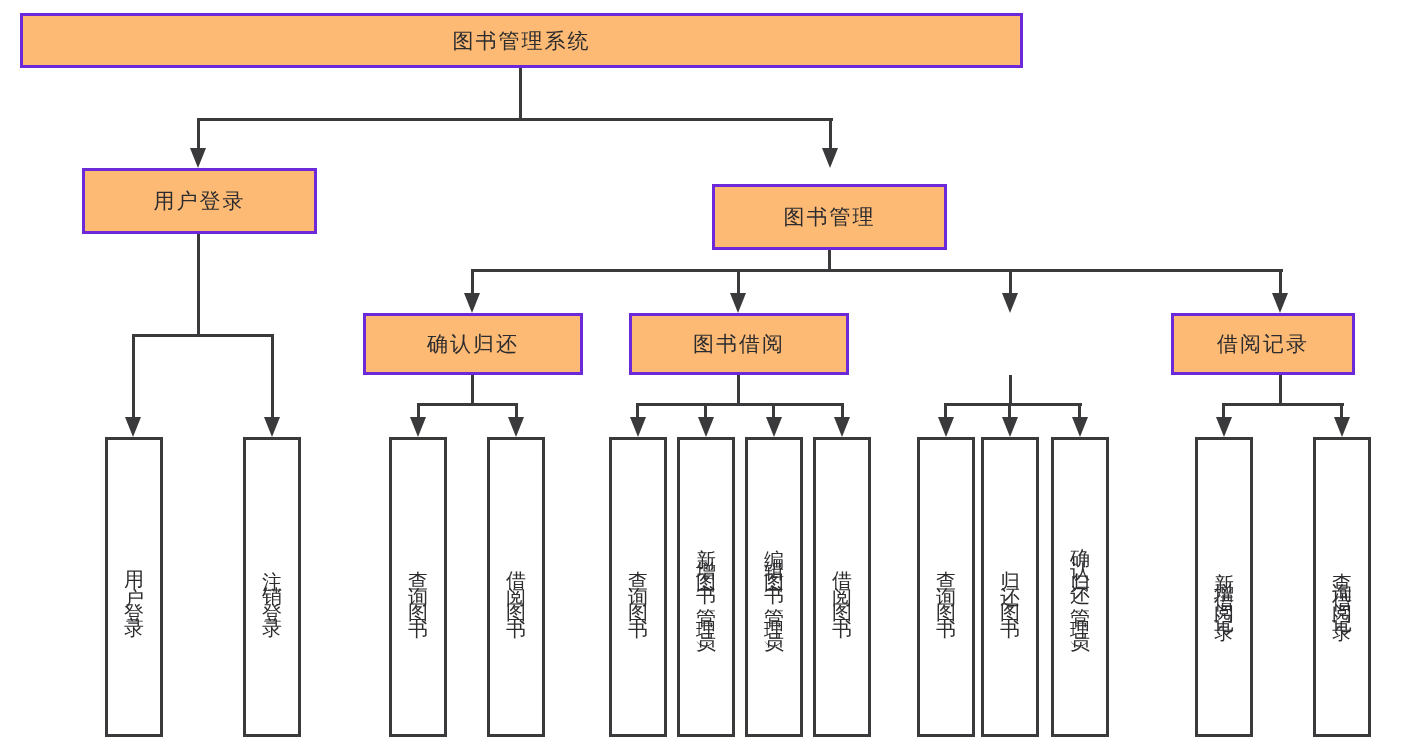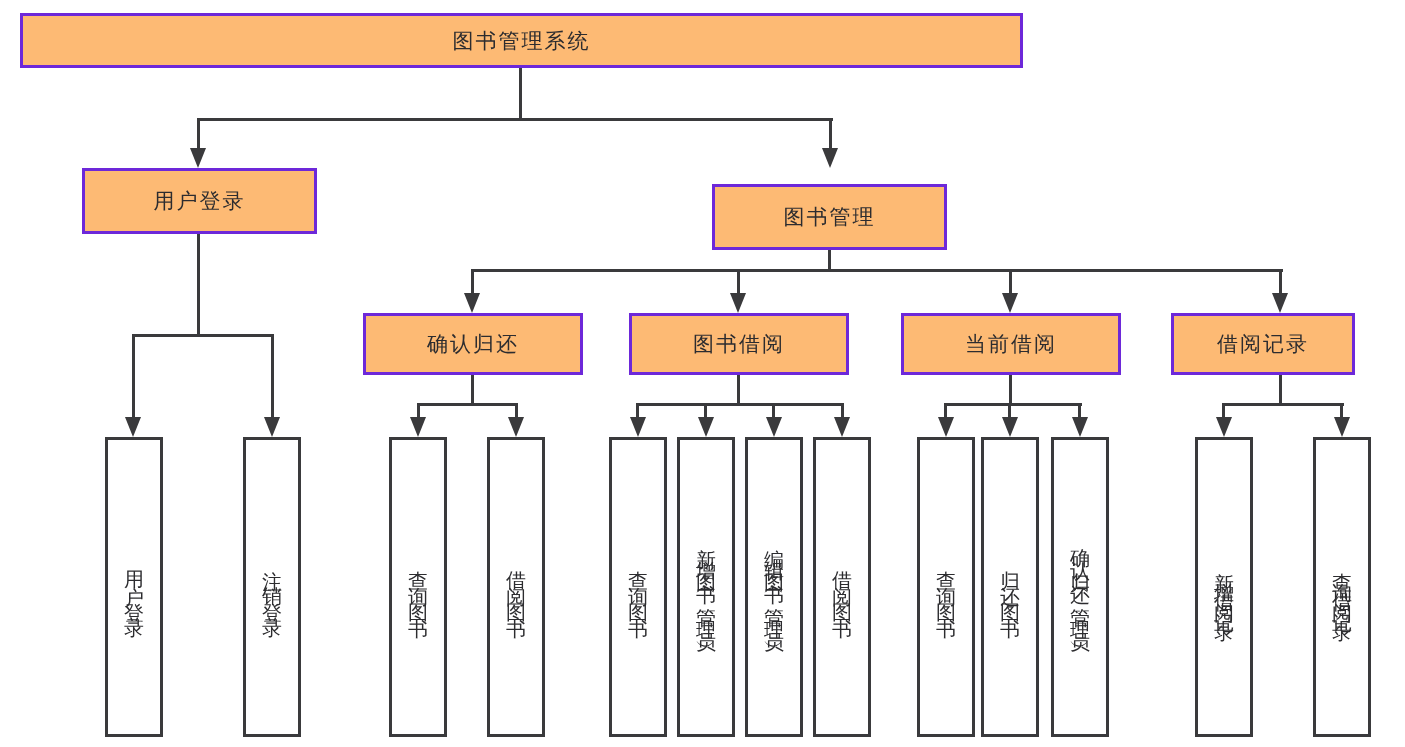--- a/index.html
+++ b/index.html
@@ -74,23 +74,20 @@
   <div class="line" style="left:1009px;top:269px;width:3px;height:26px;"></div>
   <div class="arrow" style="left:1002px;top:293px;"></div>
   <div class="line" style="left:1279px;top:269px;width:3px;height:26px;"></div>
   <div class="arrow" style="left:1272px;top:293px;"></div>
 
   <div class="box" style="left:363px;top:313px;width:220px;height:62px;">
     <span>确认归还</span>
   </div>
   <div class="box" style="left:629px;top:313px;width:220px;height:62px;">
     <span>图书借阅</span>
-  </div>
-  <div class="box" style="left:901px;top:313px;width:220px;height:62px;">
-    <span>当前借阅</span>
   </div>
   <div class="box" style="left:1171px;top:313px;width:184px;height:62px;">
     <span>借阅记录</span>
   </div>
 
   <div class="line" style="left:471px;top:375px;width:3px;height:31px;"></div>
   <div class="line" style="left:417px;top:403px;width:101px;height:3px;"></div>
   <div class="line" style="left:417px;top:403px;width:3px;height:16px;"></div>
   <div class="arrow" style="left:410px;top:417px;"></div>
   <div class="line" style="left:515px;top:403px;width:3px;height:16px;"></div>

